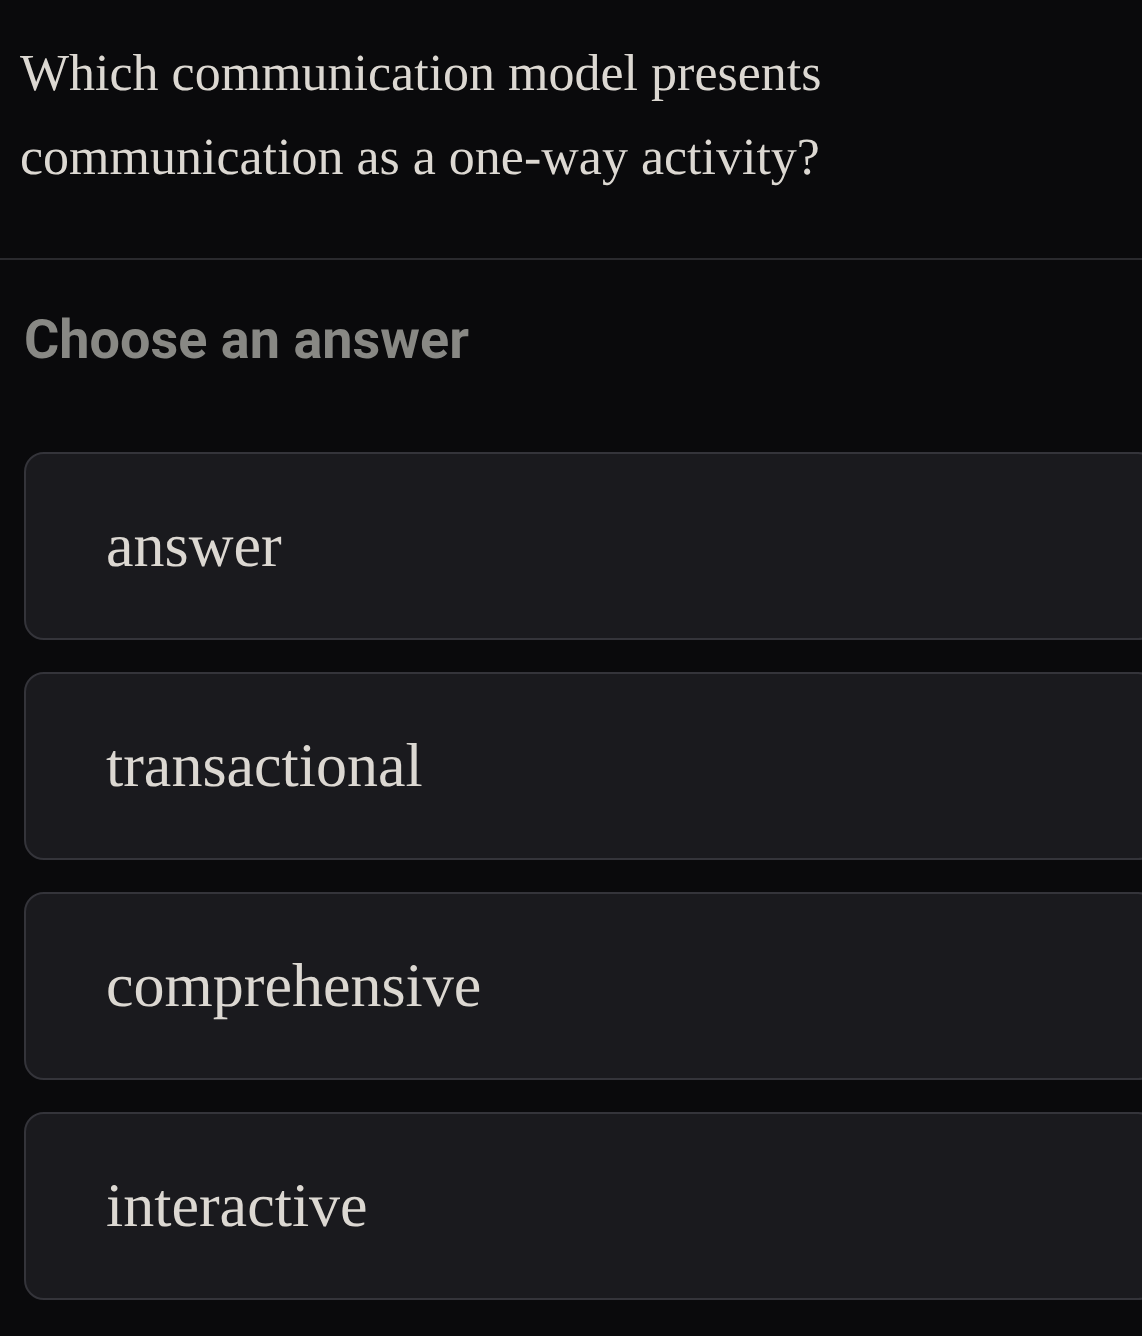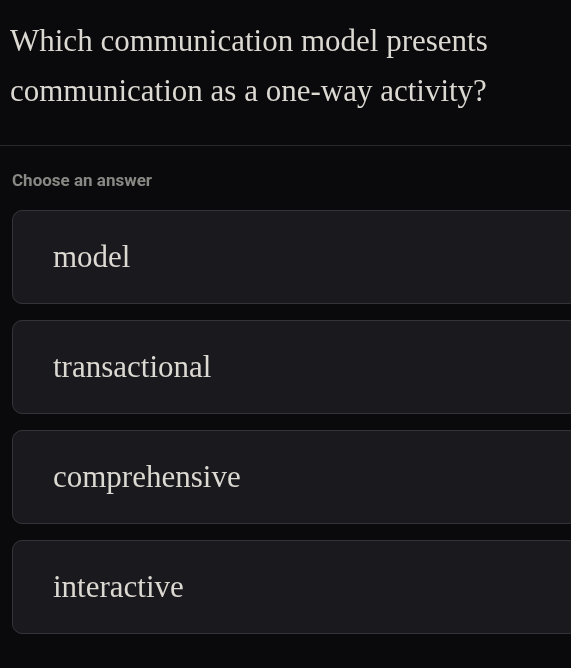--- a/index.html
+++ b/index.html
@@ -13,34 +13,34 @@
       font-family: Georgia, 'Times New Roman', serif;
       width: 571px;
       height: 668px;
       overflow: hidden;
     }
     .question-section {
       padding: 16px 10px 30px 10px;
       border-bottom: 1px solid #2a2a2e;
     }
     .question-text {
-      font-size: 31px;
+      font-size: 26px;
       line-height: 1.6;
       color: #dcd8d2;
       font-weight: 400;
     }
     .answer-section {
       padding: 24px 12px 0 12px;
     }
     .prompt-label {
       font-family: -apple-system, BlinkMacSystemFont, 'Segoe UI', Roboto, Helvetica, Arial, sans-serif;
-      font-size: 17px;
+      font-size: 27px;
       font-weight: 700;
       color: #888884;
-      margin-bottom: 20px;
+      margin-bottom: 40px;
     }
     .answer-option {
       background-color: #1a1a1e;
       border: 1px solid #34343a;
       border-radius: 10px;
       padding: 28px 40px;
       margin-bottom: 16px;
       cursor: pointer;
       width: calc(100% + 20px);
     }
@@ -54,21 +54,21 @@
 <body>
 
 <div class="question-section">
   <div class="question-text">Which communication model presents communication as a one-way activity?</div>
 </div>
 
 <div class="answer-section">
   <div class="prompt-label">Choose an answer</div>
 
   <div class="answer-option">
-    <span class="answer-option-text">model</span>
+    <span class="answer-option-text">answer</span>
   </div>
 
   <div class="answer-option">
     <span class="answer-option-text">transactional</span>
   </div>
 
   <div class="answer-option">
     <span class="answer-option-text">comprehensive</span>
   </div>
 

